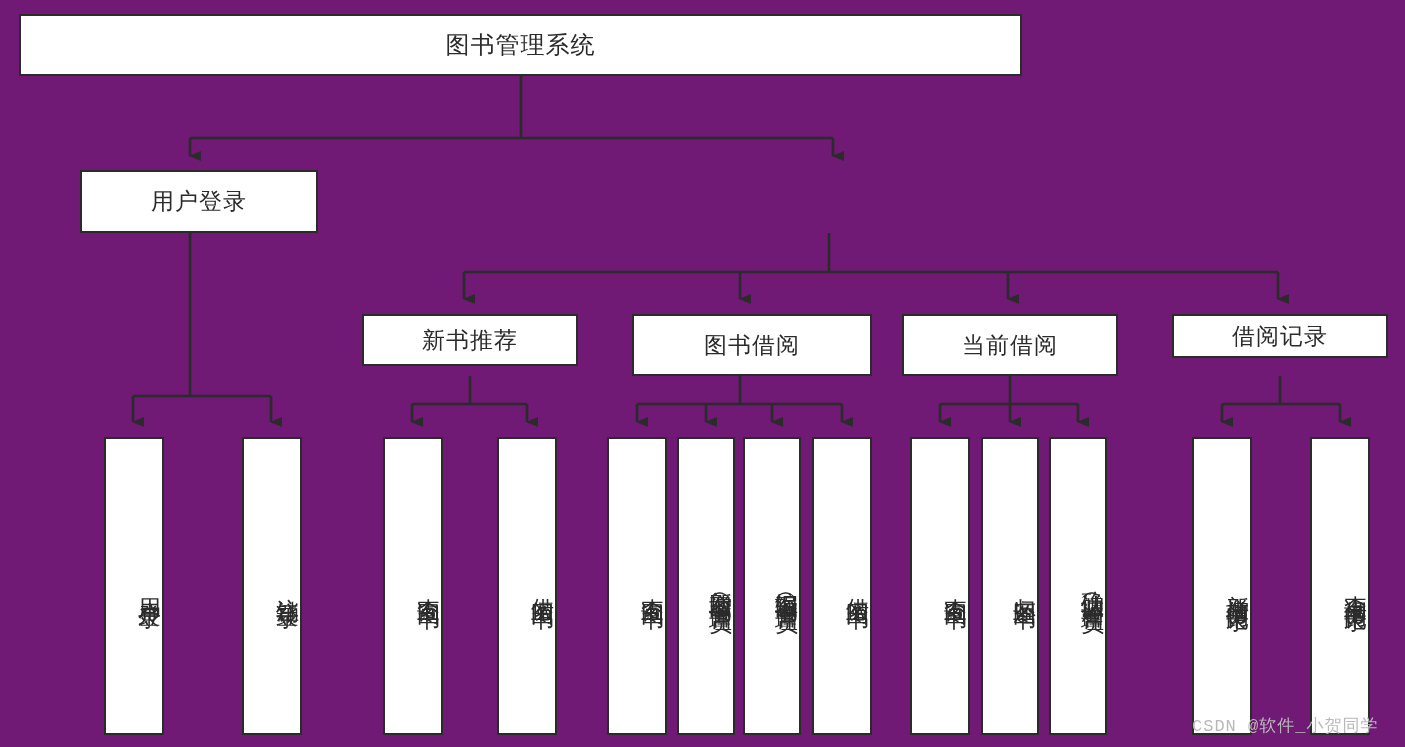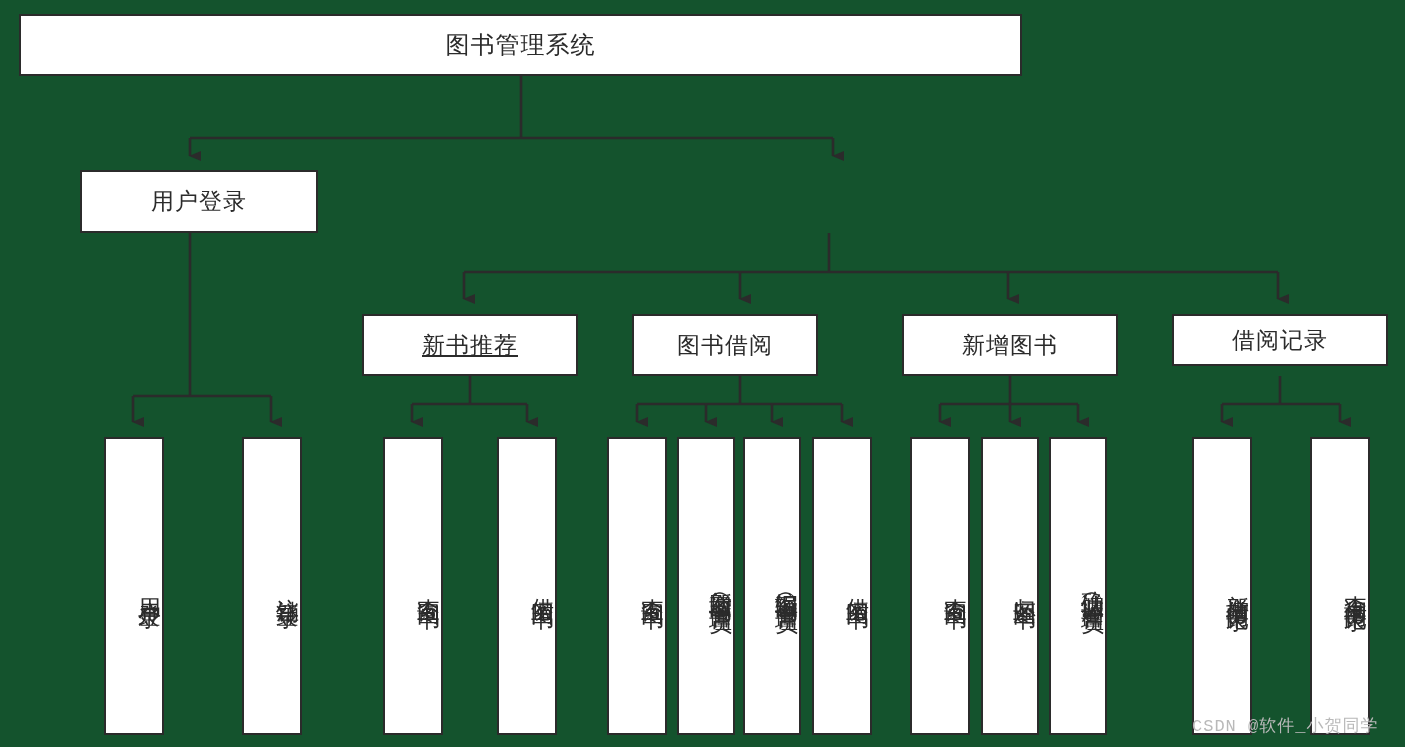--- a/index.html
+++ b/index.html
@@ -1,18 +1,18 @@
 <!DOCTYPE html>
 <html><head>
 <meta charset="utf-8">
 <style>
   html,body{margin:0;padding:0;background:#ffffff;}
   body{width:1405px;height:747px;overflow:hidden;
        font-family:"Liberation Sans","DejaVu Sans",sans-serif;}
-  #stage{position:relative;width:1405px;height:747px;background:#14532d;}
+  #stage{position:relative;width:1405px;height:747px;background:#701a75;}
   svg.wires{position:absolute;left:0;top:0;width:1405px;height:747px;}
   .node{position:absolute;box-sizing:border-box;background:#ffffff;
         border:2.5px solid #2b2b2b;display:flex;align-items:center;
         justify-content:center;color:#2b2b2b;}
   .node.horiz{font-size:23px;letter-spacing:1px;}
   .node.vert{writing-mode:vertical-rl;text-orientation:upright;
              font-size:23px;letter-spacing:3px;line-height:1.05;
              padding:14px 0;align-items:flex-start;justify-content:center;}
   .node.root{font-size:24px;}
   .watermark{position:absolute;color:#b9b9b9;font-size:17px;
@@ -70,24 +70,24 @@
       <path d="M1222,404 L1340,404"></path>
       <path d="M1222,404 L1222,422" marker-end="url(#arr)"></path>
       <path d="M1340,404 L1340,422" marker-end="url(#arr)"></path>
     </g>
   </svg>
 
   <div class="node horiz root" style="left:19px;top:14px;width:1003px;height:62px;">图书管理系统</div>
 
   <div class="node horiz" style="left:80px;top:170px;width:238px;height:63px;">用户登录</div>
 
-  <div class="node horiz" style="left:362px;top:314px;width:216px;height:62px;text-decoration:underline;">新书推荐</div>
-  <div class="node horiz" style="left:632px;top:314px;width:186px;height:62px;">图书借阅</div>
-  <div class="node horiz" style="left:902px;top:314px;width:216px;height:62px;">新增图书</div>
-  <div class="node horiz" style="left:1172px;top:314px;width:216px;height:52px;">借阅记录</div>
+  <div class="node horiz" style="left:362px;top:314px;width:216px;height:52px;">新书推荐</div>
+  <div class="node horiz" style="left:632px;top:314px;width:240px;height:62px;">图书借阅</div>
+  <div class="node horiz" style="left:902px;top:314px;width:216px;height:62px;">当前借阅</div>
+  <div class="node horiz" style="left:1172px;top:314px;width:216px;height:44px;">借阅记录</div>
 
   <div class="node vert" style="left:104px;top:437px;width:60px;height:298px;">用户登录</div>
   <div class="node vert" style="left:242px;top:437px;width:60px;height:298px;">注销登录</div>
 
   <div class="node vert" style="left:383px;top:437px;width:60px;height:298px;">查询图书</div>
   <div class="node vert" style="left:497px;top:437px;width:60px;height:298px;">借阅图书</div>
 
   <div class="node vert" style="left:607px;top:437px;width:60px;height:298px;">查询图书</div>
   <div class="node vert" style="left:677px;top:437px;width:58px;height:298px;">新增图书（管理员）</div>
   <div class="node vert" style="left:743px;top:437px;width:58px;height:298px;">编辑图书（管理员）</div>

